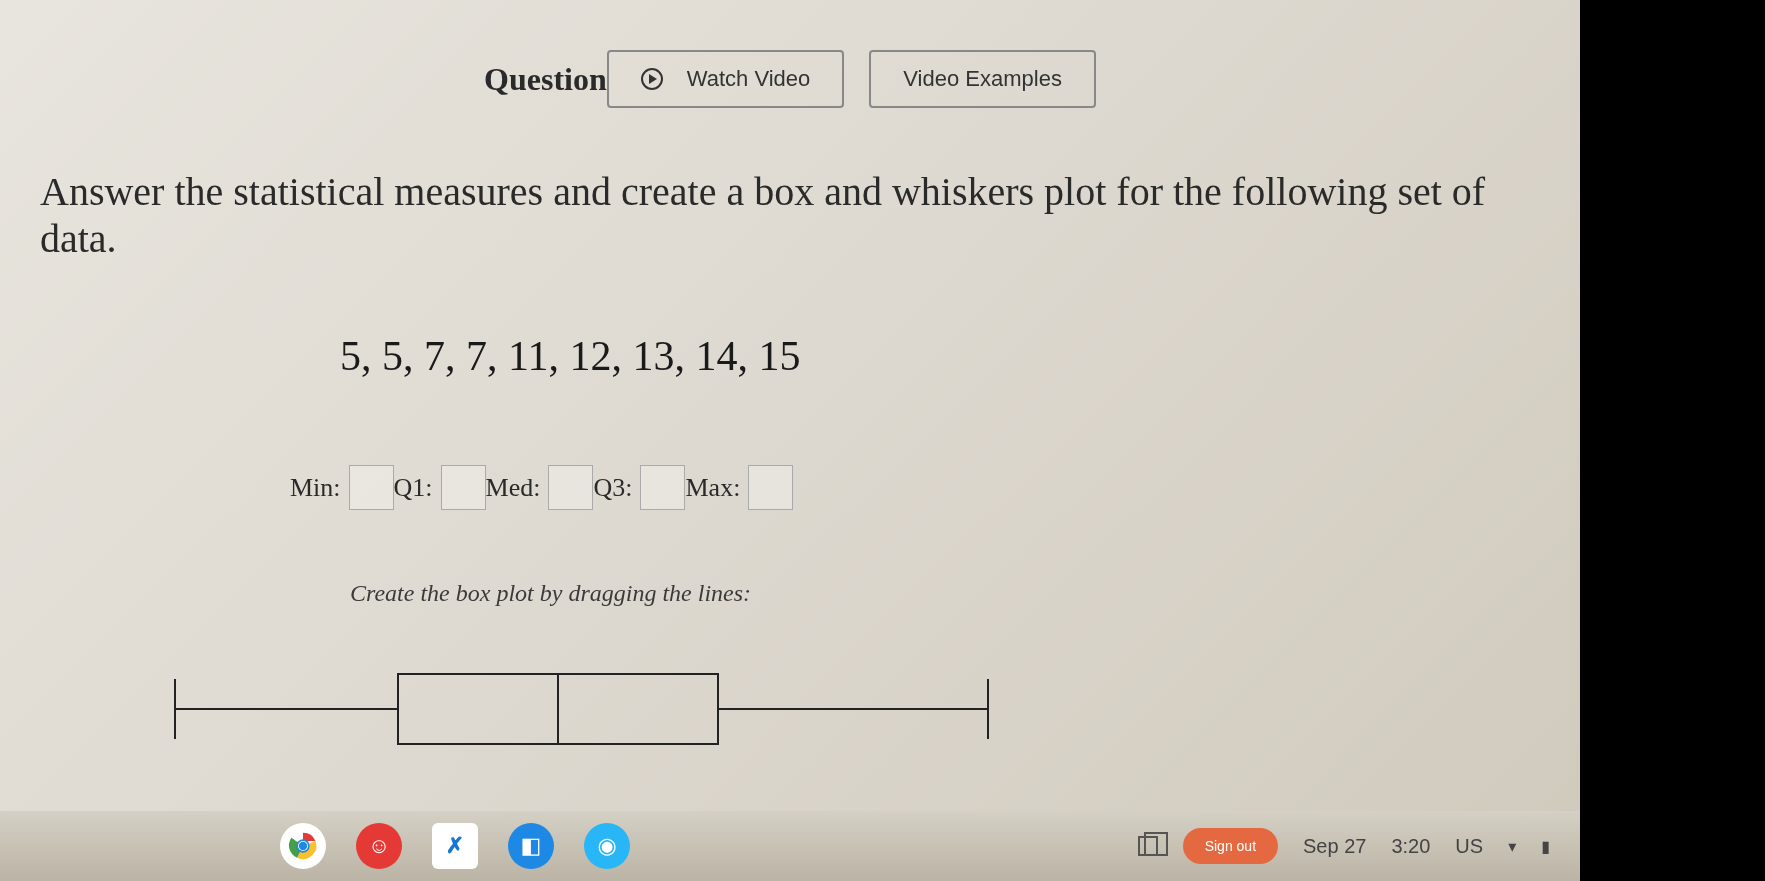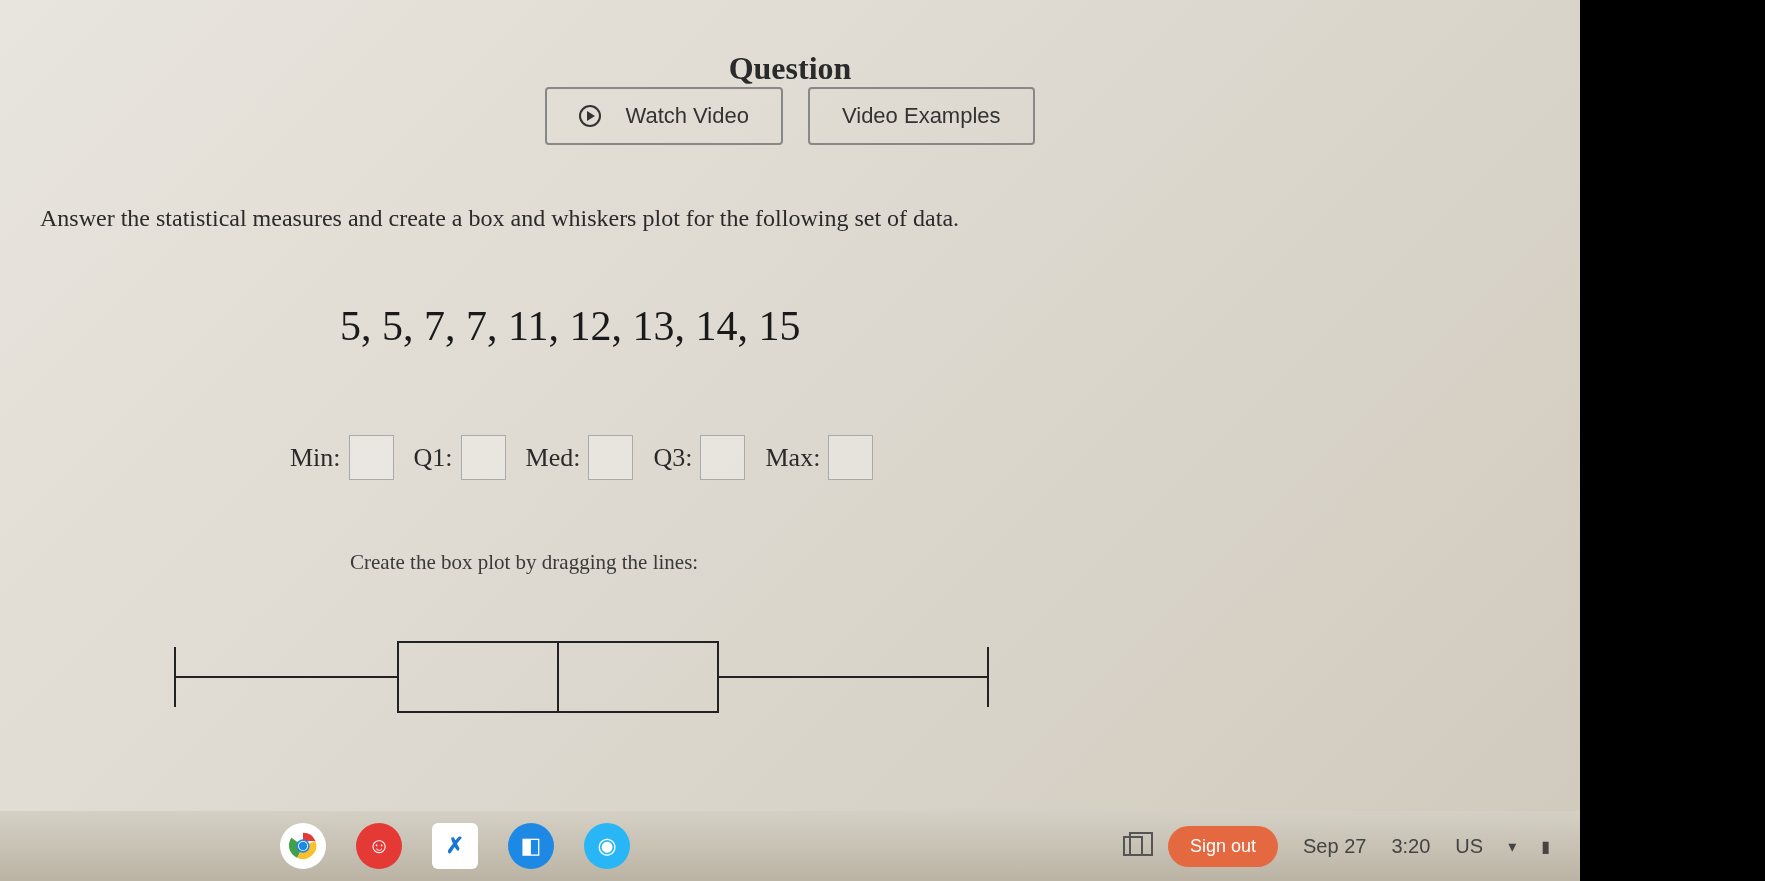--- a/index.html
+++ b/index.html
@@ -17,24 +17,23 @@
     }
     .screen {
       background: linear-gradient(135deg, #e8e5de 0%, #ddd8cf 50%, #d0cabd 100%);
       width: 1580px;
       height: 881px;
       position: relative;
       padding: 50px 40px 0 40px;
     }
     .header-row {
       display: flex;
-      justify-content: space-between;
+      justify-content: center;
       align-items: center;
       margin-bottom: 60px;
-      flex-direction: column;
     }
     .question-title {
       font-weight: bold;
       font-size: 32px;
       color: #2a2a2a;
     }
     .header-buttons {
       display: flex;
       gap: 25px;
     }
@@ -63,58 +62,58 @@
     .play-icon::after {
       content: '';
       width: 0;
       height: 0;
       border-left: 8px solid #333;
       border-top: 5px solid transparent;
       border-bottom: 5px solid transparent;
       margin-left: 2px;
     }
     .prompt {
-      font-size: 24px;
+      font-size: 40px;
       color: #2a2a2a;
       margin-bottom: 70px;
     }
     .data-set {
       font-size: 42px;
       font-family: 'Times New Roman', serif;
       color: #1a1a1a;
       margin-left: 300px;
       margin-bottom: 85px;
     }
     .stats-row {
       display: flex;
       align-items: center;
-      gap: 20px;
       margin-left: 250px;
       margin-bottom: 70px;
       font-size: 26px;
       color: #2a2a2a;
     }
     .stat-group {
       display: flex;
       align-items: center;
       gap: 8px;
     }
     .stat-input {
       width: 45px;
       height: 45px;
       border: 1px solid #aaa;
       background: rgba(255,255,255,0.3);
       font-size: 20px;
       text-align: center;
     }
     .instruction {
-      font-size: 21px;
+      font-size: 24px;
       color: #3a3a3a;
       margin-left: 310px;
       margin-bottom: 52px;
+      font-style: italic;
     }
     .boxplot-container {
       margin-left: 130px;
       position: relative;
       width: 840px;
       height: 100px;
     }
     .boxplot-svg {
       width: 100%;
       height: 100%;
@@ -178,21 +177,21 @@
       border: 2px solid #555;
       top: -6px;
       left: 4px;
     }
     .signout-btn {
       background: #e56940;
       color: #fff;
       border: none;
       padding: 10px 22px;
       border-radius: 22px;
-      font-size: 18px;
+      font-size: 14px;
       cursor: pointer;
     }
     .wifi-icon, .battery-icon {
       font-size: 16px;
     }
   </style>
 </head>
 <body>
 
 <div class="screen">

